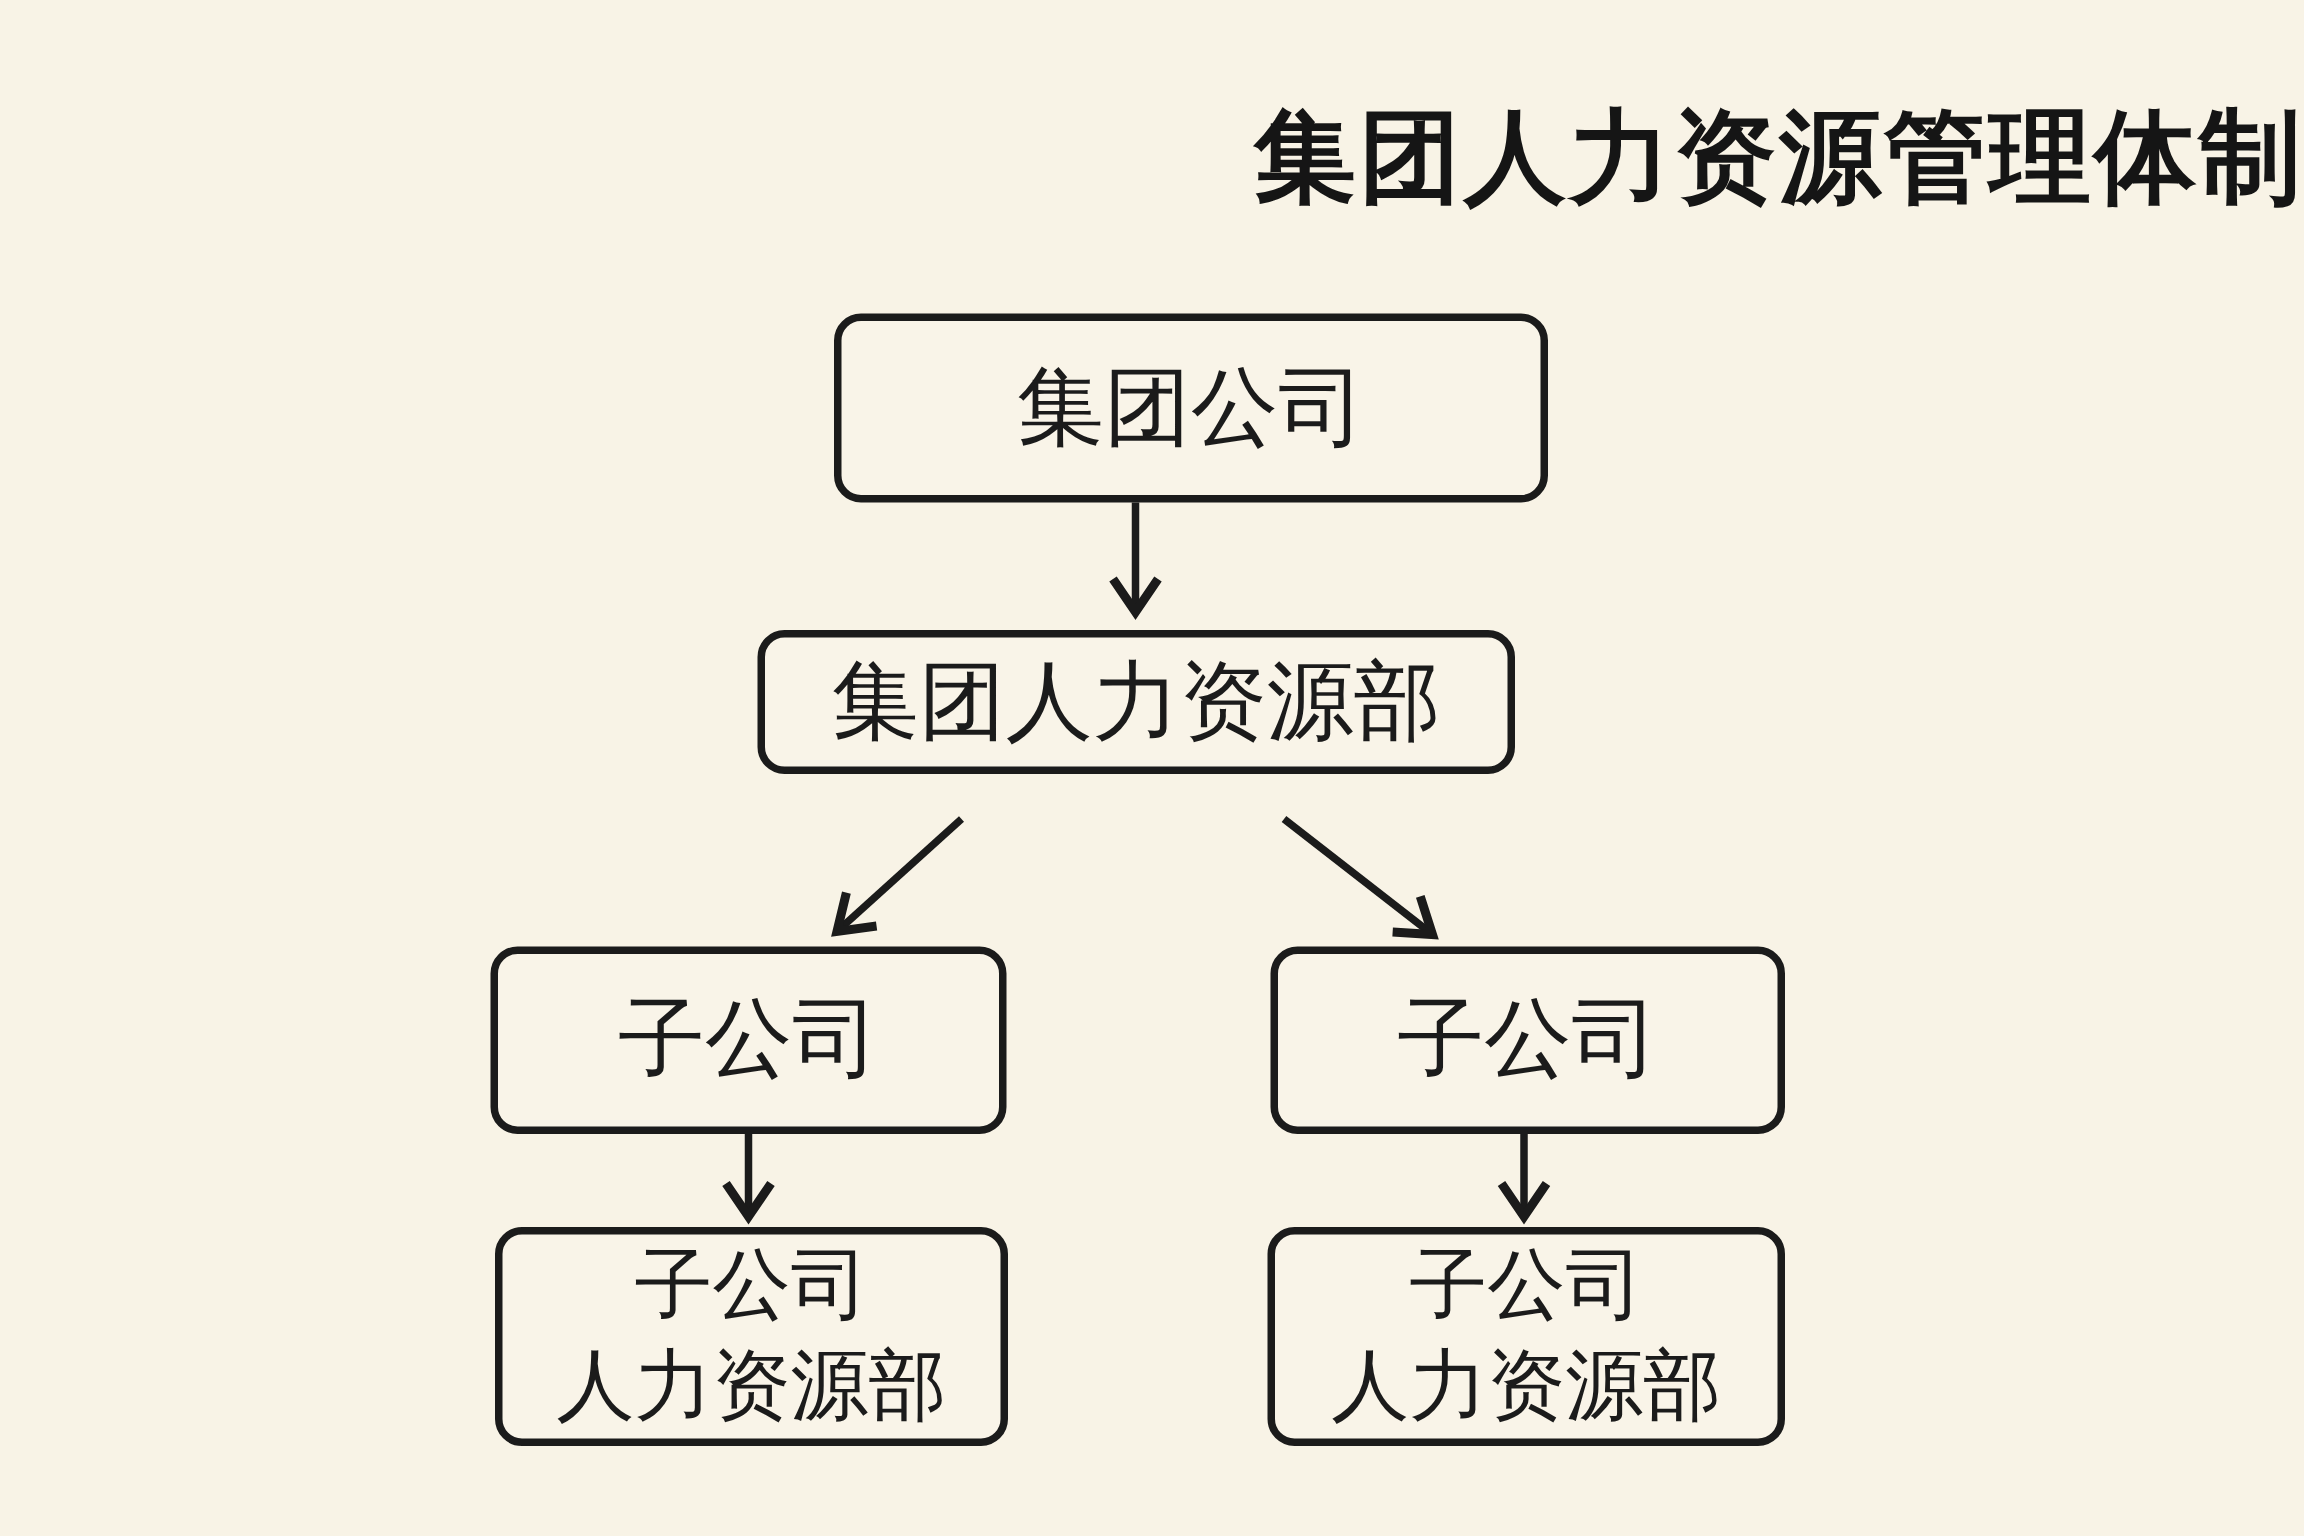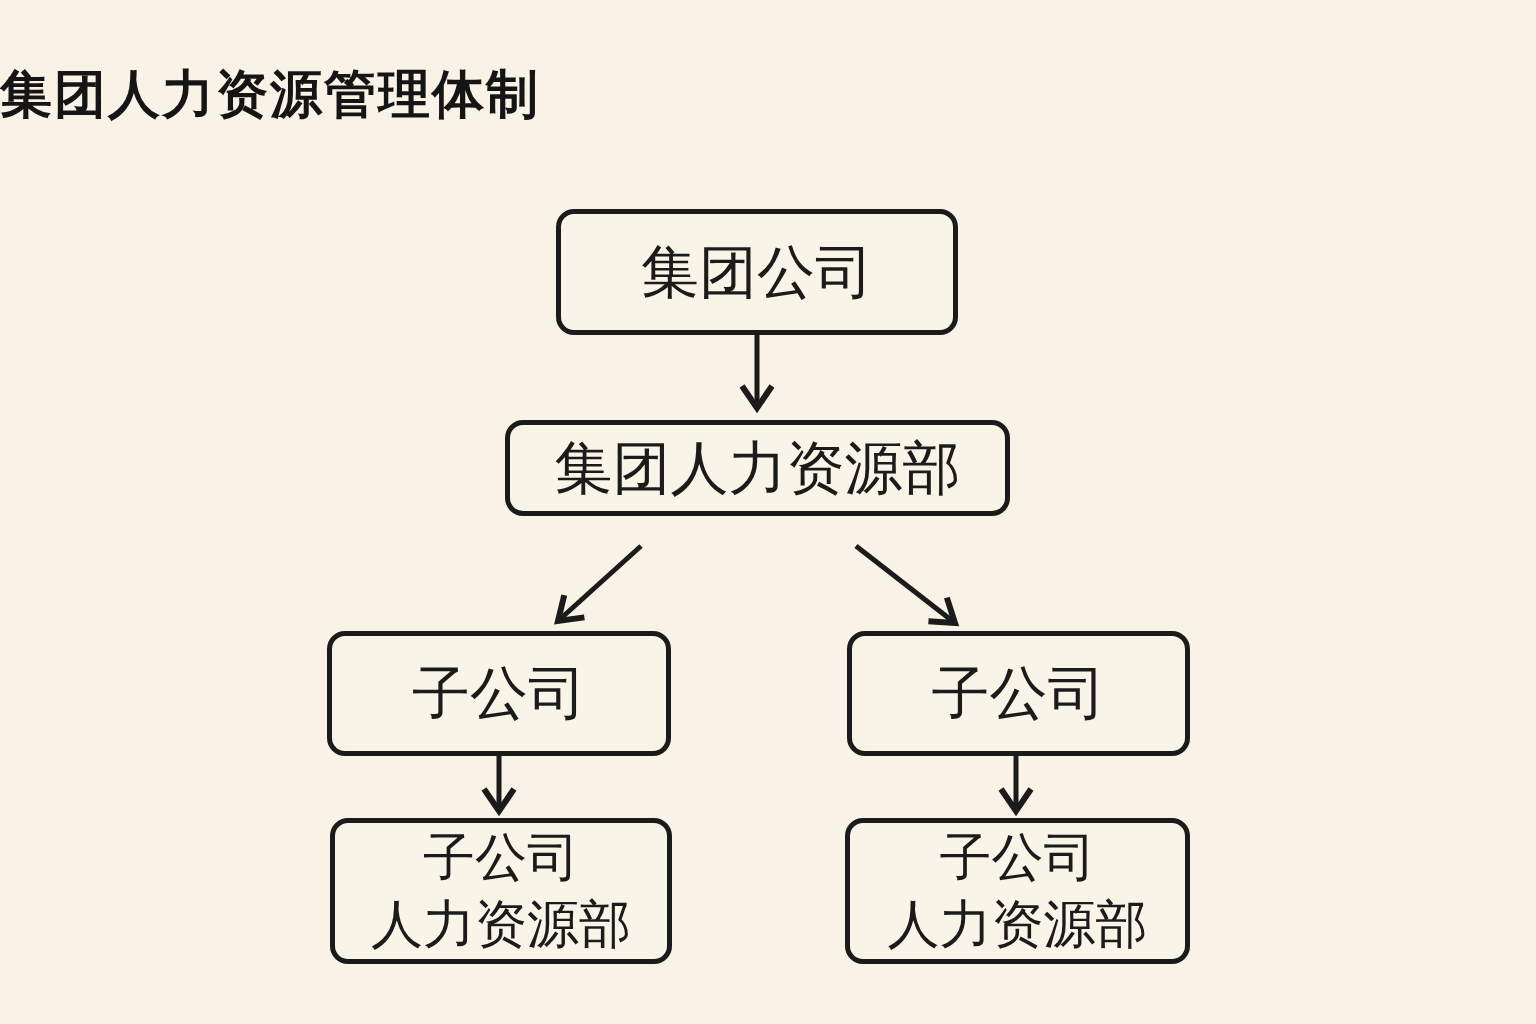--- a/index.html
+++ b/index.html
@@ -14,22 +14,22 @@
     background: #f8f3e6;
     font-family: "Liberation Sans", "DejaVu Sans", sans-serif;
     color: #1b1b1b;
     overflow: hidden;
   }
   .diagram-title {
     position: absolute;
     left: 0;
     top: 60px;
     width: 1536px;
-    text-align: left;
-    font-size: 52px;
+    text-align: right;
+    font-size: 68px;
     font-weight: 900;
     letter-spacing: 2px;
     color: #151515;
     margin: 0;
   }
   .node {
     position: absolute;
     box-sizing: border-box;
     border: 5px solid #1b1b1b;
     border-radius: 18px;
@@ -38,21 +38,21 @@
     align-items: center;
     justify-content: center;
     text-align: center;
   }
   .node .label {
     font-weight: 500;
     color: #1b1b1b;
     white-space: pre-line;
     line-height: 1.28;
   }
-  .node-group-company        { left: 556px; top: 209px; width: 402px; height: 126px; }
+  .node-group-company        { left: 556px; top: 209px; width: 476px; height: 126px; font-family: Liberation Serif, serif; }
   .node-group-hr-dept        { left: 505px; top: 420px; width: 505px; height: 96px; }
   .node-subsidiary-left      { left: 327px; top: 631px; width: 344px; height: 125px; }
   .node-subsidiary-left-hr   { left: 330px; top: 818px; width: 342px; height: 146px; }
   .node-subsidiary-right     { left: 847px; top: 631px; width: 343px; height: 125px; }
   .node-subsidiary-right-hr  { left: 845px; top: 818px; width: 345px; height: 146px; }
   .font-lg .label { font-size: 58px; }
   .font-md .label { font-size: 52px; }
   .edges-layer {
     position: absolute;
     left: 0;

